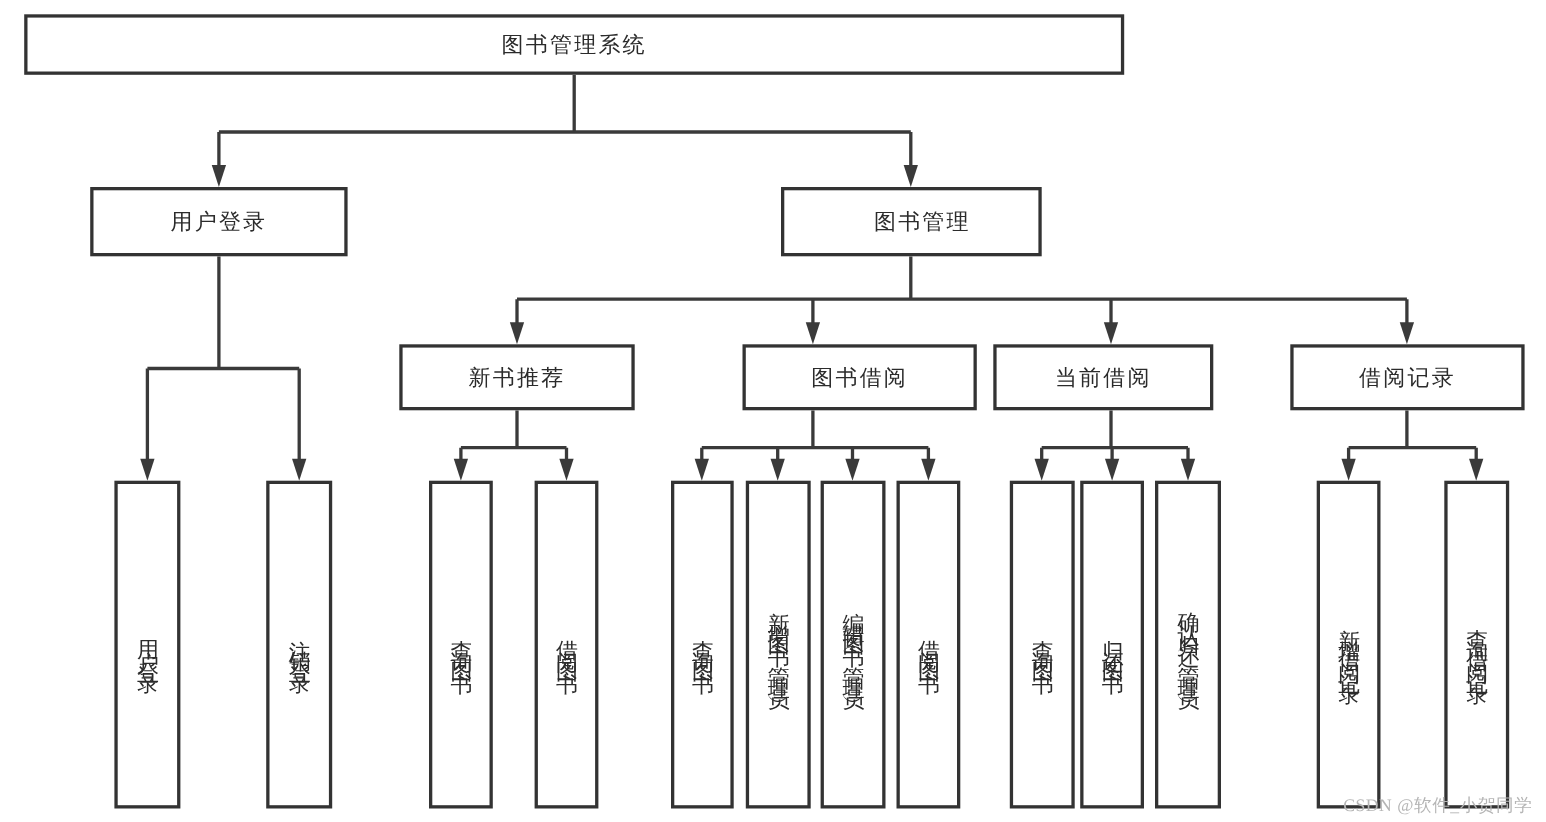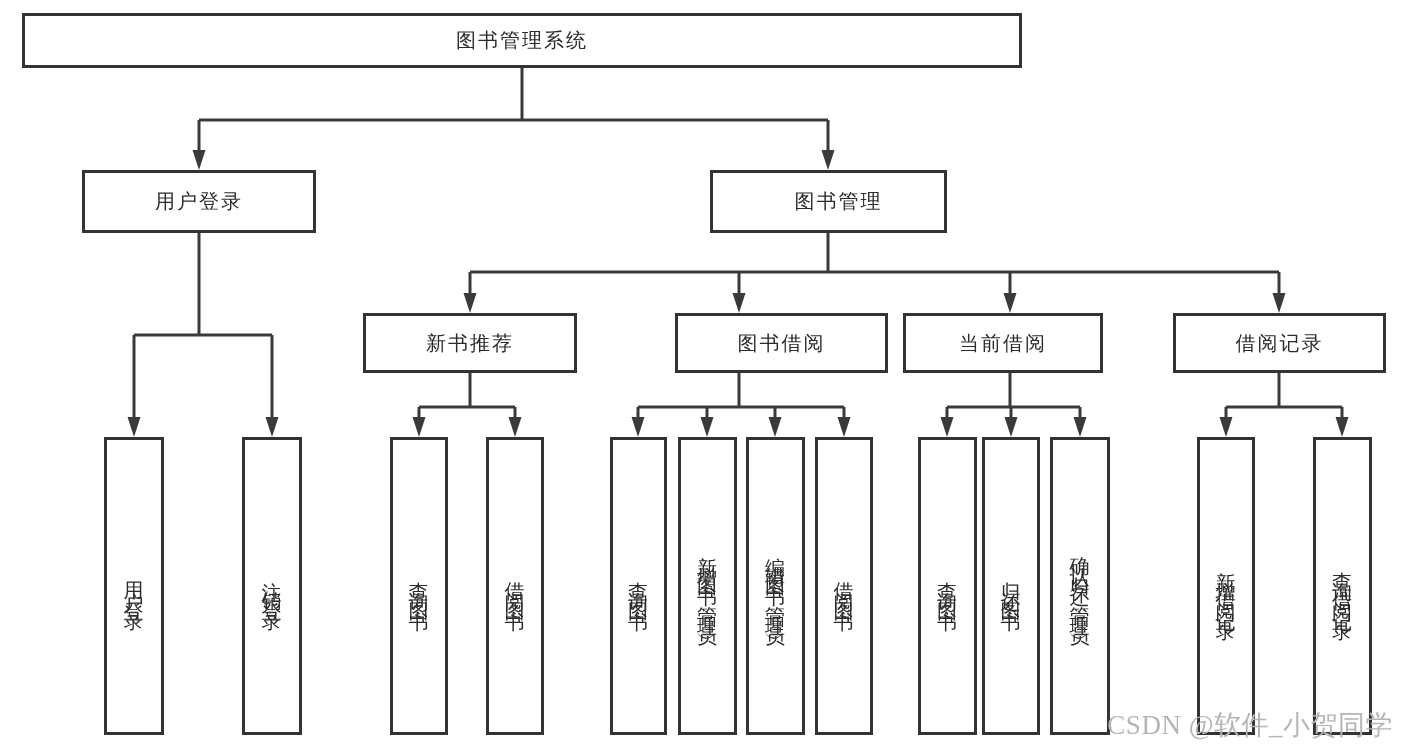--- a/index.html
+++ b/index.html
@@ -38,21 +38,21 @@
     text-orientation: mixed;
     font-size: 20px;
     line-height: 1.1;
     letter-spacing: 10px;
     white-space: nowrap;
   }
   .watermark {
     position: absolute;
     right: 12px;
     bottom: 4px;
-    font-size: 27px;
+    font-size: 16px;
     color: #b5b5b5;
     letter-spacing: 0.5px;
     z-index: 2;
     white-space: nowrap;
   }
 </style>
 </head>
 <body>
 
 <div class="canvas">

